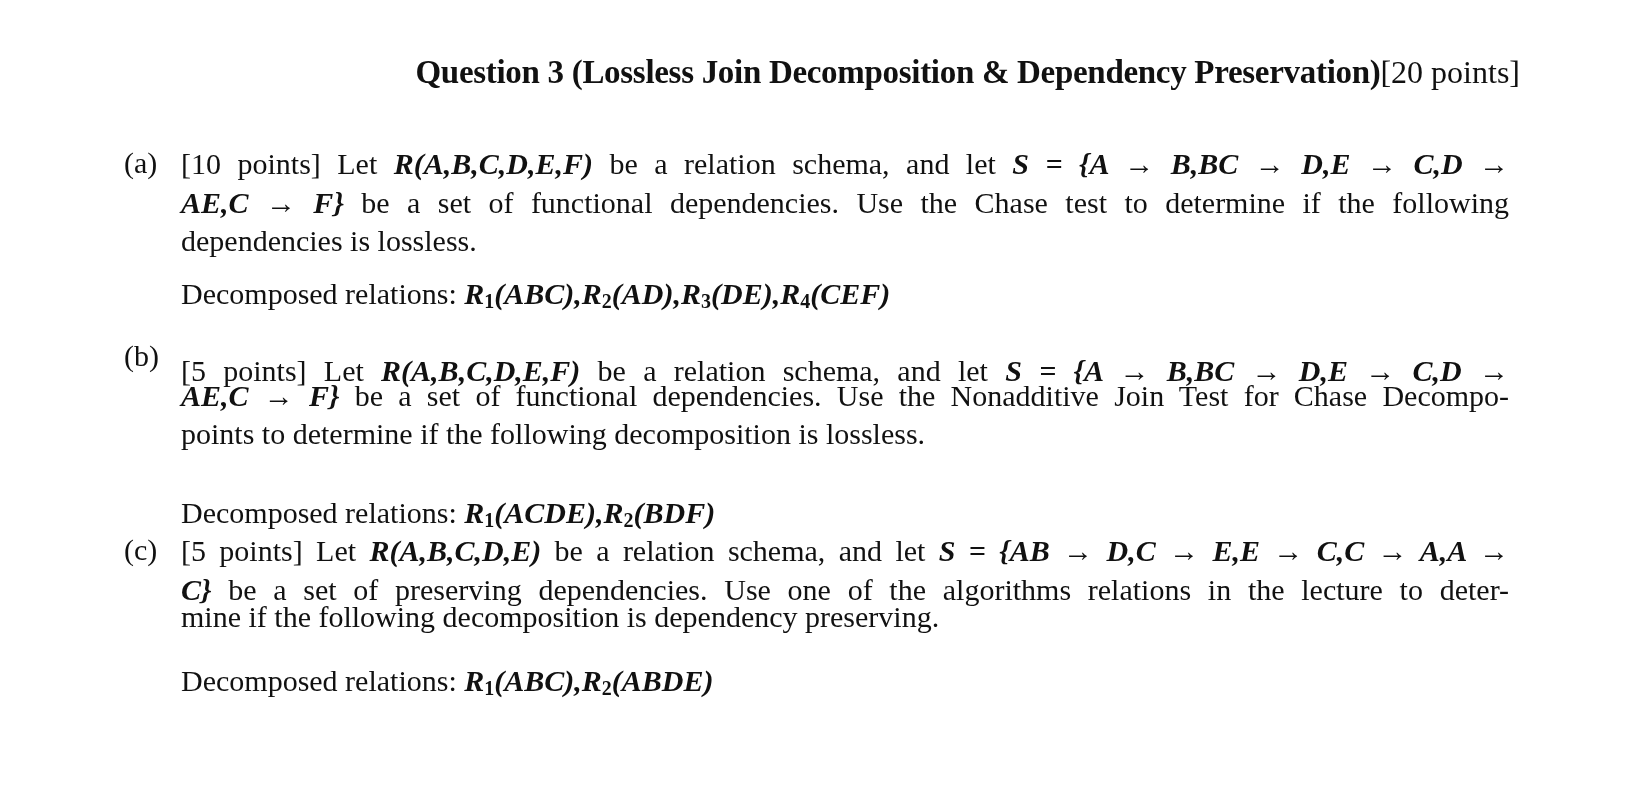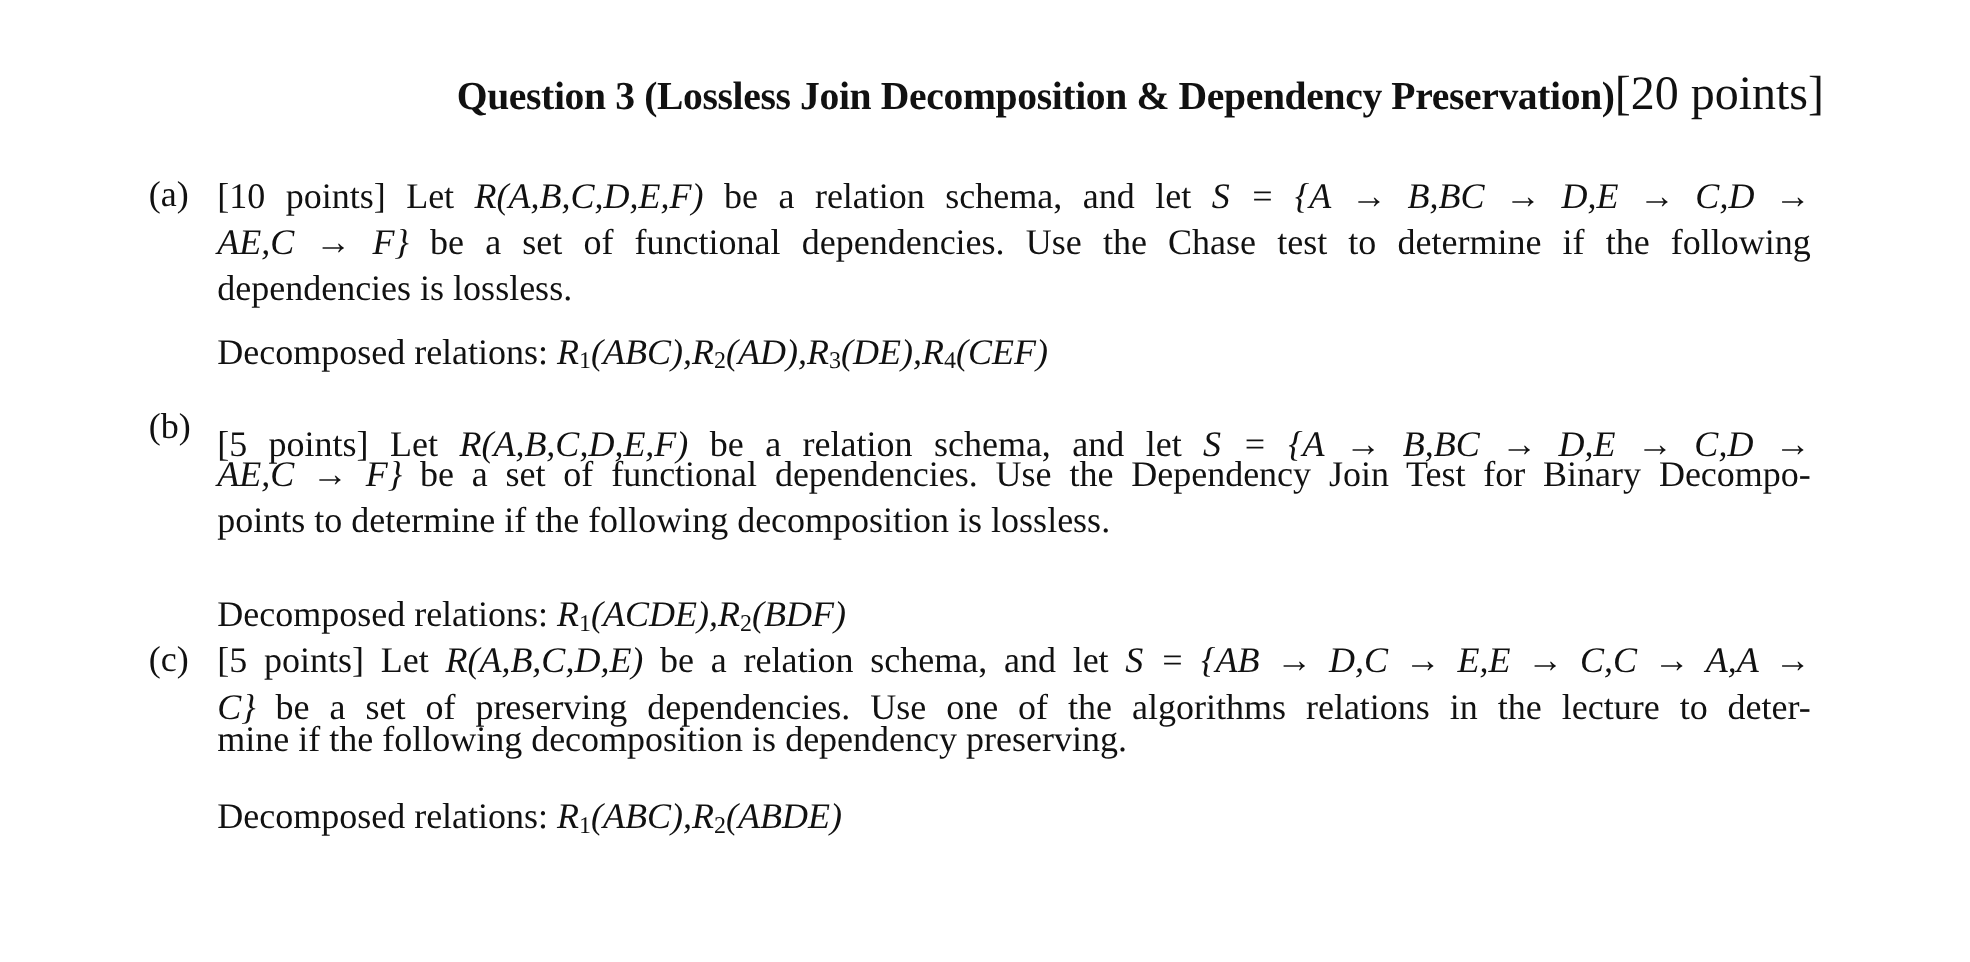--- a/index.html
+++ b/index.html
@@ -6,28 +6,28 @@
     body {
       width: 1642px; height: 802px; position: relative; overflow: hidden;
       font-family: "Liberation Serif", "DejaVu Serif", serif;
       color: #111111;
     }
     .heading {
       position: absolute; left: 98px; top: 54px; width: 1410px;
       display: flex; justify-content: flex-end; align-items: baseline; margin-left: 12px;
     }
     .heading .title { font-weight: bold; font-size: 33px; letter-spacing: -0.3px; }
-    .heading .points { font-size: 40px; }
+    .heading .points { font-size: 32px; }
     .label { position: absolute; left: 124px; font-size: 30px; }
     .line {
       position: absolute; left: 181px; width: 1328px; font-size: 30px;
       white-space: nowrap; line-height: 40px;
     }
     .line.just { text-align: justify; text-align-last: justify; }
-    .m { font-style: italic; }
+    .m { font-style: italic; font-weight: bold; }
     .it { }
     sub { font-size: 20px; font-style: normal; vertical-align: -4px; line-height: 0; }
   </style>
 </head>
 <body>
 
 <div class="heading">
   <span class="title">Question 3 (Lossless Join Decomposition &amp; Dependency Preservation)</span>
   <span class="points">[20 points]</span>
 </div>
@@ -59,21 +59,21 @@
   <div class="line just" style="top:351px">
     <span>[5 points]</span>
     <span>Let</span>
     <span class="m">R(A,B,C,D,E,F)</span>
     <span>be a relation schema, and let</span>
     <span class="m">S = {A → B,BC → D,E → C,D →</span>
   </div>
   <div class="line just" style="top:376px">
     <span class="m">AE,C → F}</span>
     <span>be a set of functional dependencies. Use the</span>
-    <span class="it">Dependency Join Test for Binary Decompo-</span>
+    <span class="it">Nonadditive Join Test for Chase Decompo-</span>
   </div>
   <div class="line" style="top:414px">
     <span class="it">points</span>
     <span>to determine if the following decomposition is lossless.</span>
   </div>
   <div class="line" style="top:493px">
     <span>Decomposed relations:</span>
     <span class="m"><span>R</span><sub>1</sub><span>(ACDE)</span>,<span>R</span><sub>2</sub><span>(BDF)</span></span>
   </div>
 </section>

